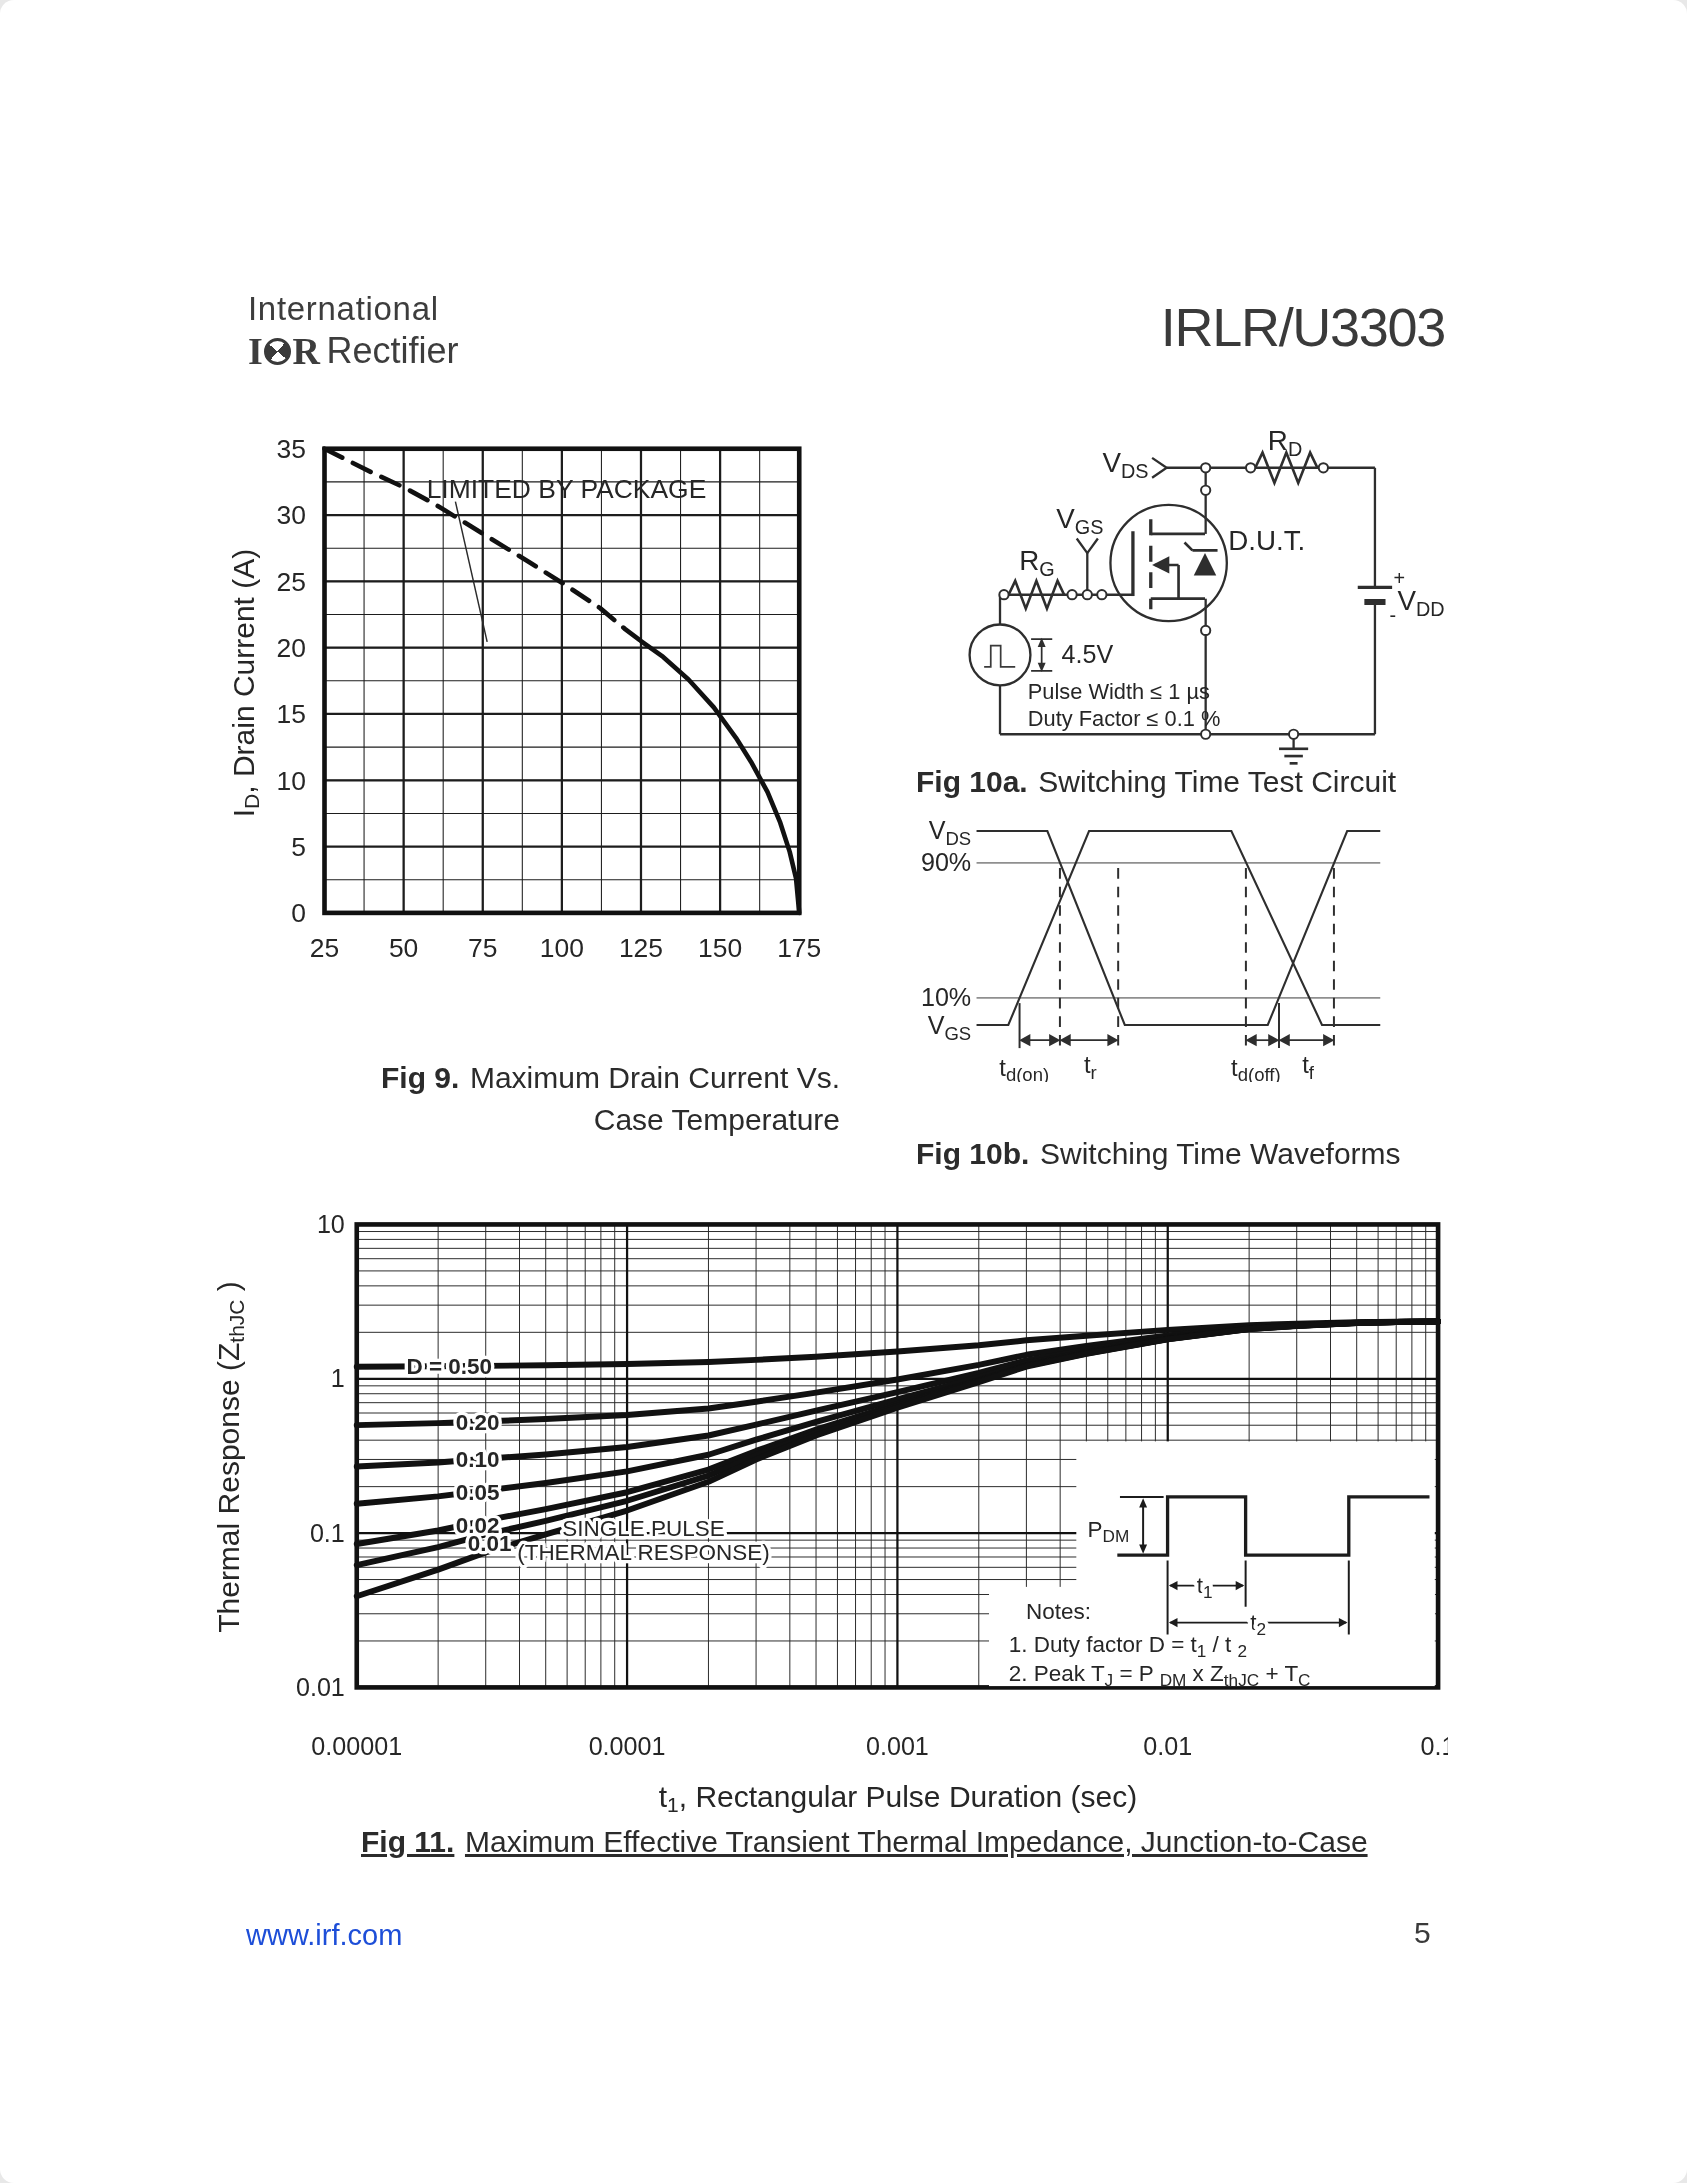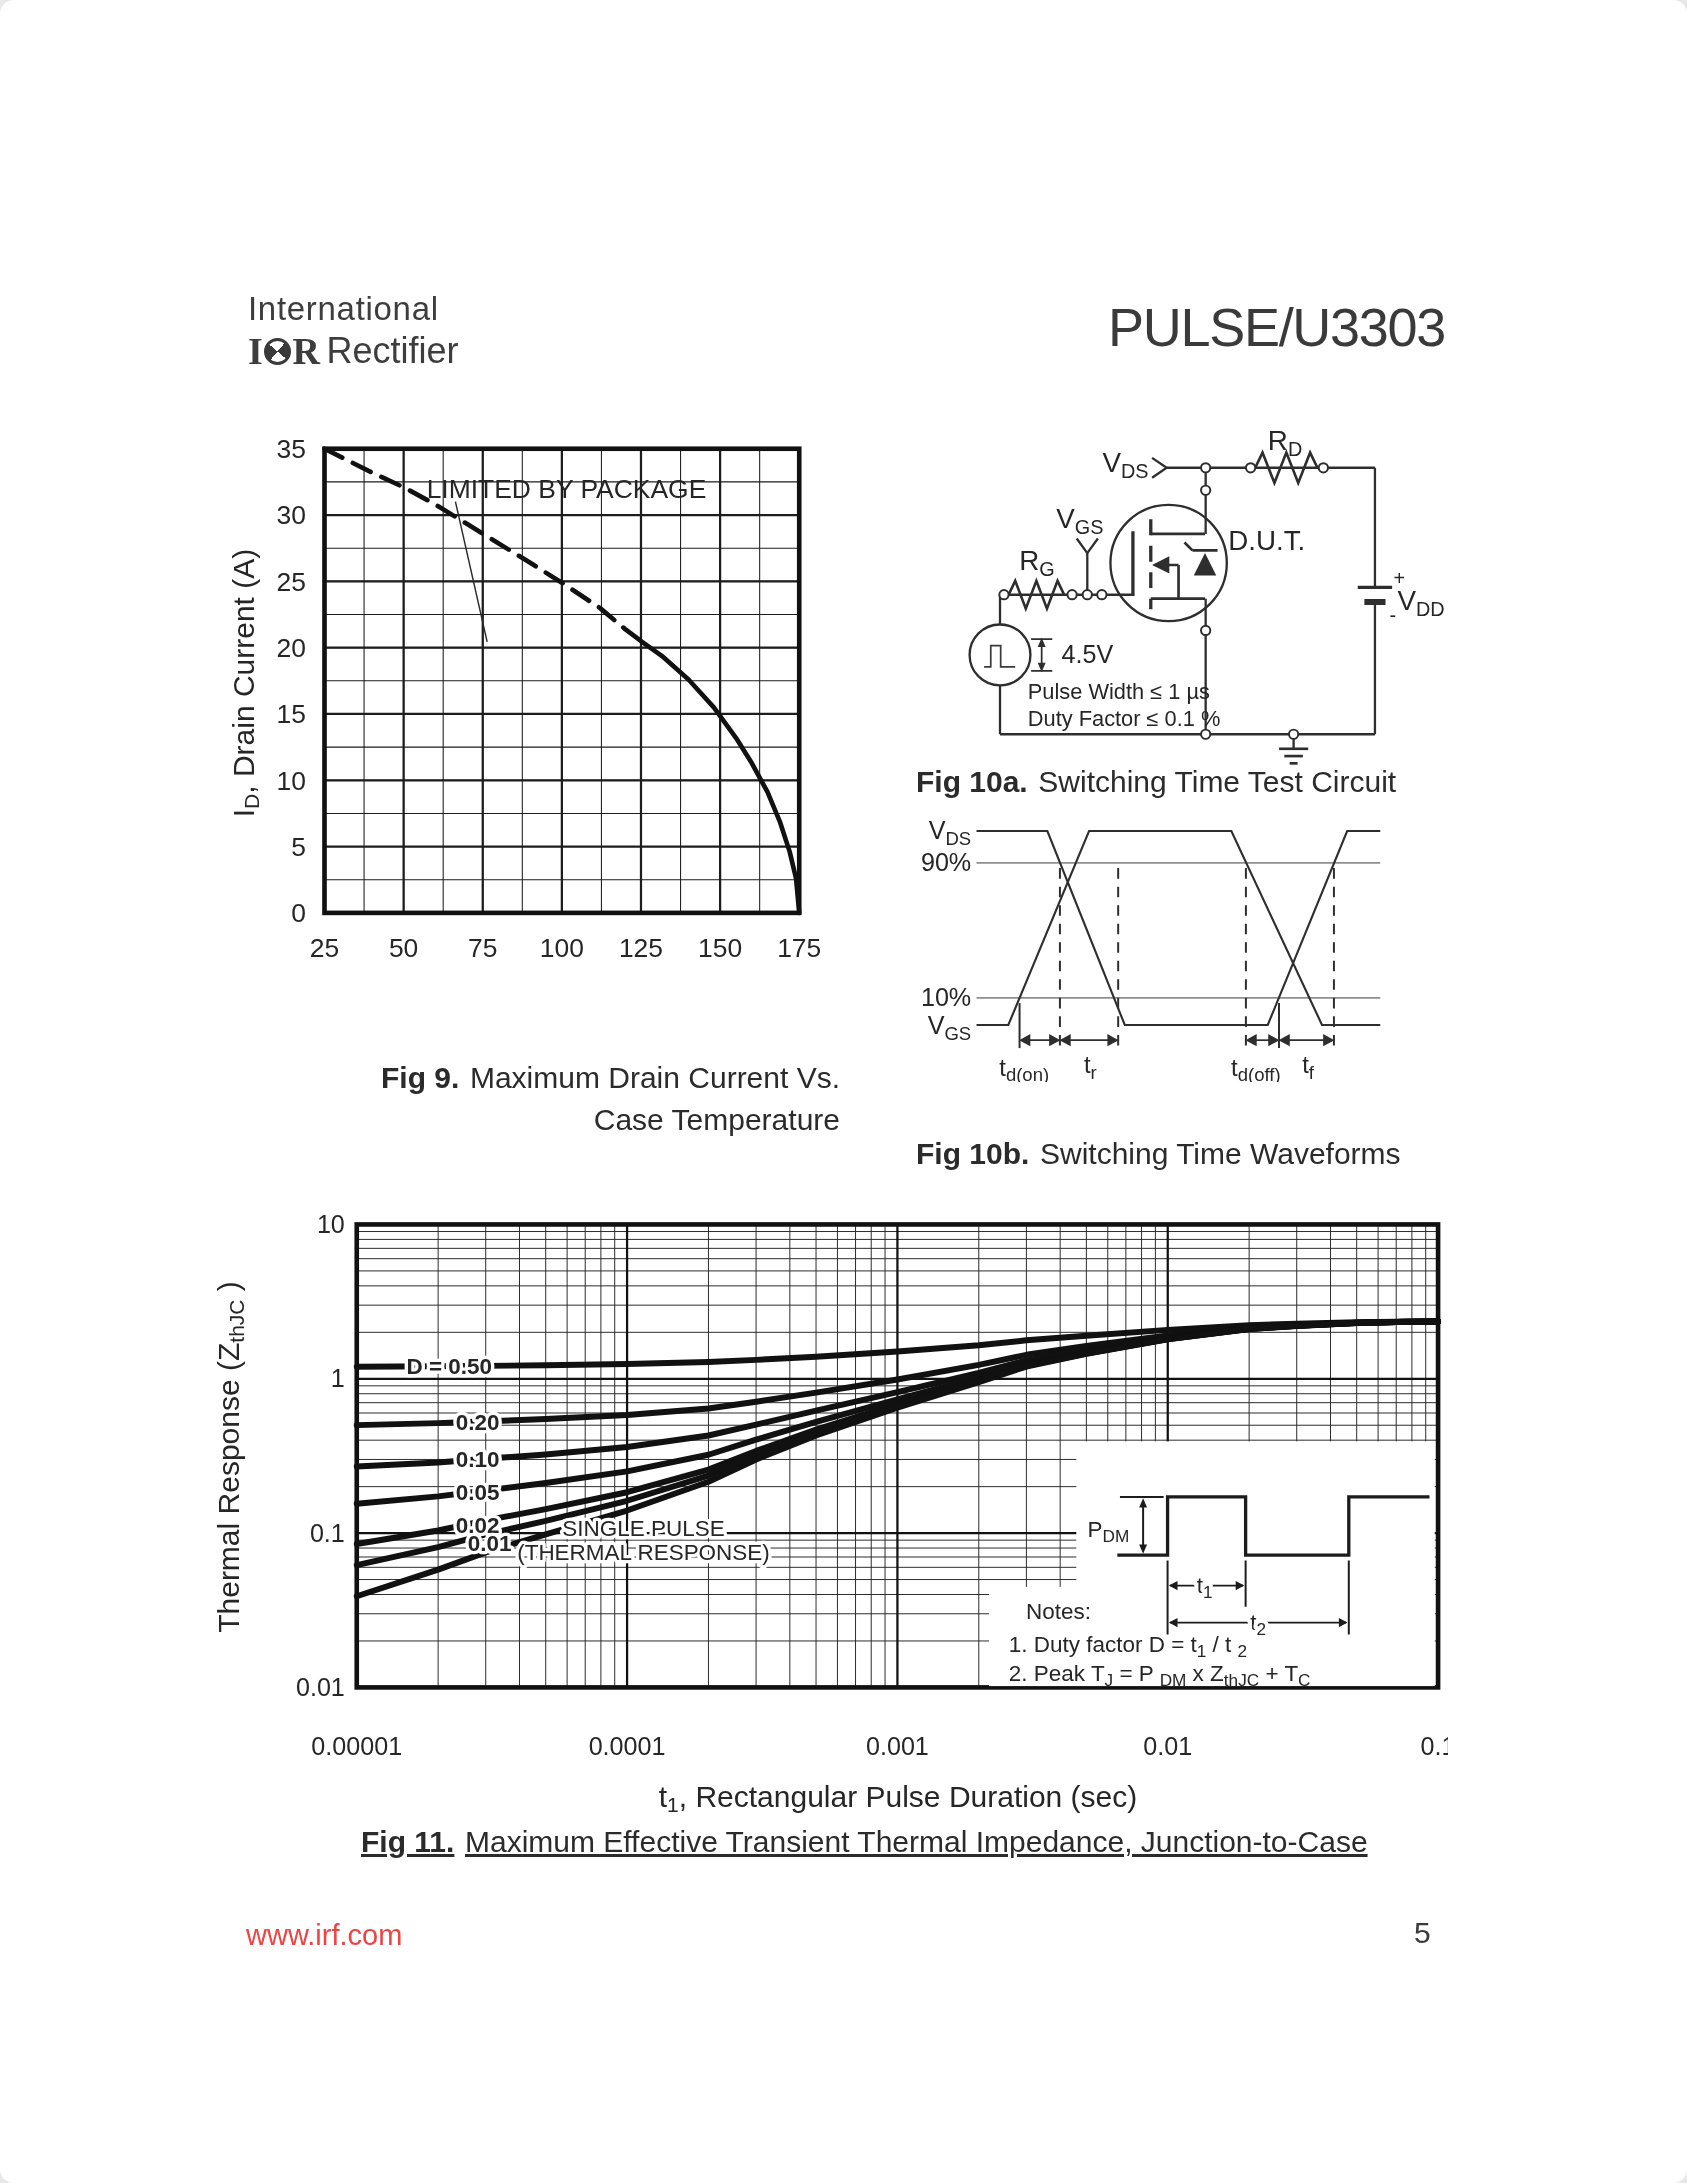--- a/index.html
+++ b/index.html
@@ -15,21 +15,21 @@
          margin:0 1.3px;}
   .rect-name{margin-left:6.6px;font-size:36px;}
   .part-number{font-size:54px;color:#3a3a3a;letter-spacing:-1.3px;}
   
   .sub{font-size:70%;vertical-align:-0.24em;}
   .axis-title{font-size:30px;text-align:center;color:#262626;}
   .v-title{transform:rotate(-90deg);}
   .caption{font-size:30px;color:#2b2b2b;text-align:right;line-height:42px;}
   .caption b{margin-right:10.6px;}
   .caption-left{text-align:center;}
-  .footer-url{font-size:29px;color:#ef4444;}
+  .footer-url{font-size:29px;color:#1d4ed8;}
   .footer-page{font-size:30px;color:#3a3a3a;}
   
   svg text{font-family:"Liberation Sans", sans-serif;fill:#262626;}
   .tick{font-size:40px;}
   .f11tick{font-size:38px;}
   .clabel{font-size:42px;}
   .clabel-s{font-size:33px;}
   .wlabel{font-size:38px;}
   .dimlabel{font-size:36px;}
   .ss{font-size:30px;}
@@ -49,21 +49,21 @@
     <div class="brand-line1">International</div>
     <div class="brand-line2">
       <span class="ior">
           <span>I</span>
           <span class="ior-o"></span>
           <span>R</span>
         </span>
       <span class="rect-name">Rectifier</span>
     </div>
   </div>
-  <div class="abs part-number" style="right:242px;top:296px;">PULSE/U3303</div>
+  <div class="abs part-number" style="right:242px;top:296px;">IRLR/U3303</div>
 
   <svg class="abs" style="left:265px;top:430px;" width="562" height="536" viewBox="400 650 850 810">
     <g id="fig9-render">
         <line x1="490" y1="678" x2="490" y2="1380" stroke="#1d1d1d" stroke-width="1.6"></line>
         <line x1="549.8333333333334" y1="678" x2="549.8333333333334" y2="1380" stroke="#1d1d1d" stroke-width="1.6"></line>
         <line x1="609.6666666666666" y1="678" x2="609.6666666666666" y2="1380" stroke="#1d1d1d" stroke-width="1.6"></line>
         <line x1="669.5" y1="678" x2="669.5" y2="1380" stroke="#1d1d1d" stroke-width="1.6"></line>
         <line x1="729.3333333333334" y1="678" x2="729.3333333333334" y2="1380" stroke="#1d1d1d" stroke-width="1.6"></line>
         <line x1="789.1666666666667" y1="678" x2="789.1666666666667" y2="1380" stroke="#1d1d1d" stroke-width="1.6"></line>
         <line x1="849" y1="678" x2="849" y2="1380" stroke="#1d1d1d" stroke-width="1.6"></line>

